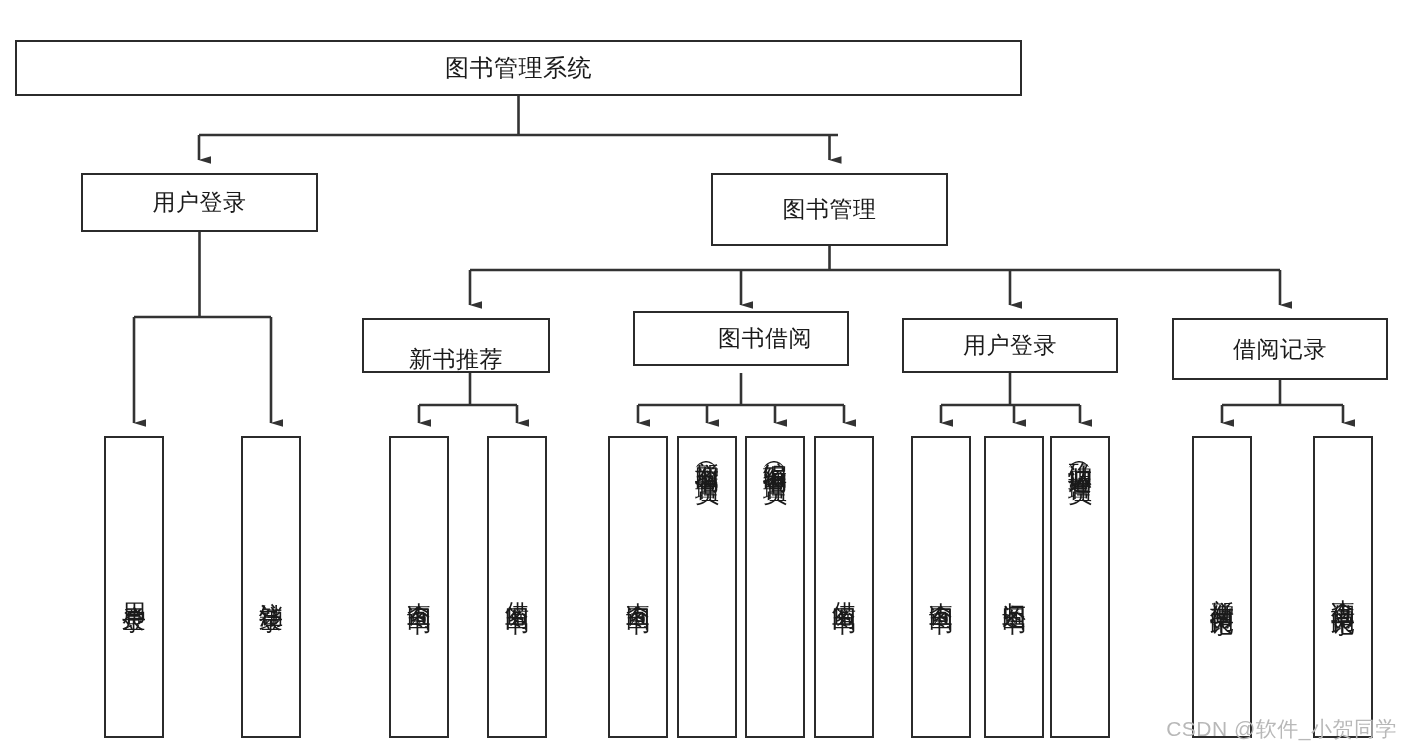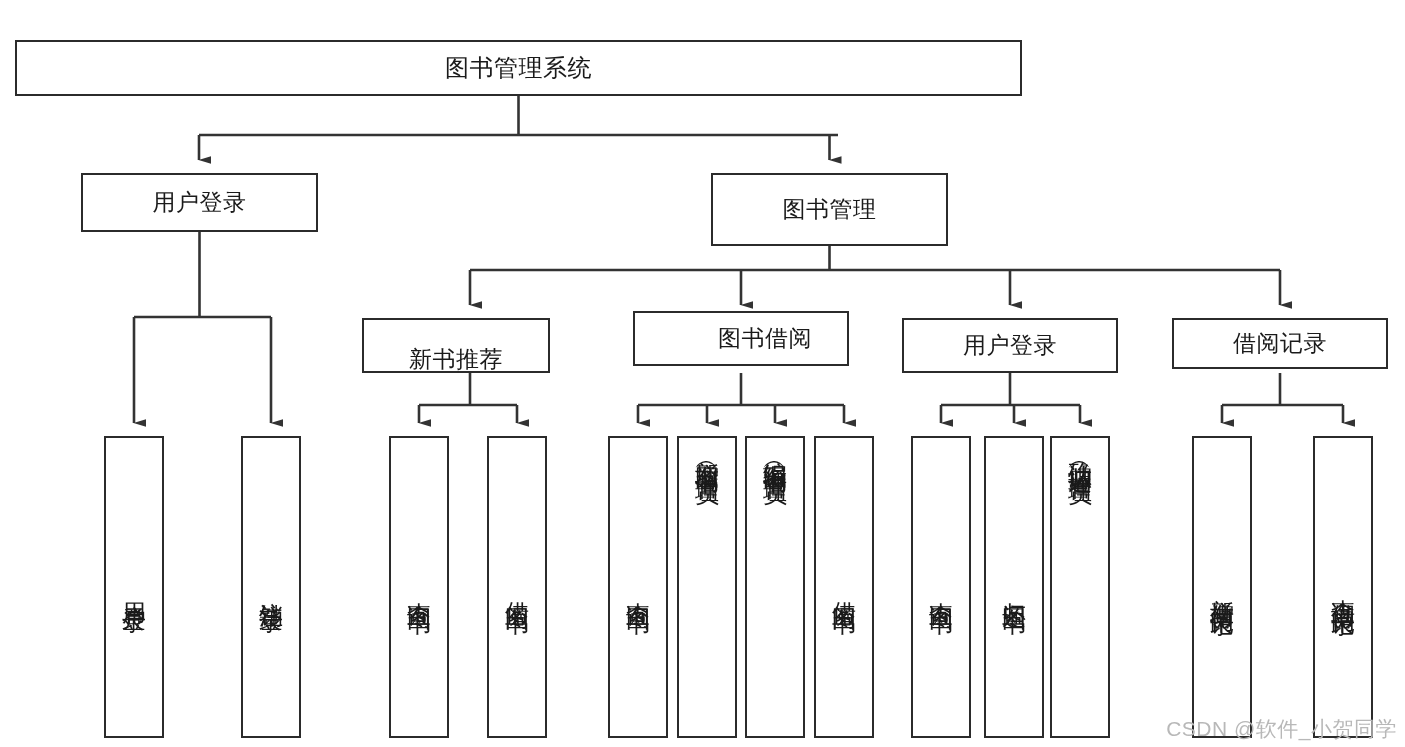--- a/index.html
+++ b/index.html
@@ -149,21 +149,21 @@
 
   <div class="node-box" style="left:362px; top:318px; width:188px; height:55px;align-items:flex-end;">
     <span class="node-label h-label">新书推荐</span>
   </div>
   <div class="node-box" style="left:633px; top:311px; width:216px; height:55px;padding-left:48px;">
     <span class="node-label h-label">图书借阅</span>
   </div>
   <div class="node-box" style="left:902px; top:318px; width:216px; height:55px;">
     <span class="node-label h-label">用户登录</span>
   </div>
-  <div class="node-box" style="left:1172px; top:318px; width:216px; height:51px;">
+  <div class="node-box" style="left:1172px; top:318px; width:216px; height:62px;">
     <span class="node-label h-label">借阅记录</span>
   </div>
 
   <div class="node-box leaf-box center-v" style="left:104px; top:436px; width:60px; height:302px;">
     <span class="v-label">用户登录</span>
   </div>
   <div class="node-box leaf-box center-v" style="left:241px; top:436px; width:60px; height:302px;">
     <span class="v-label">注销登录</span>
   </div>
   <div class="node-box leaf-box center-v" style="left:389px; top:436px; width:60px; height:302px;">

